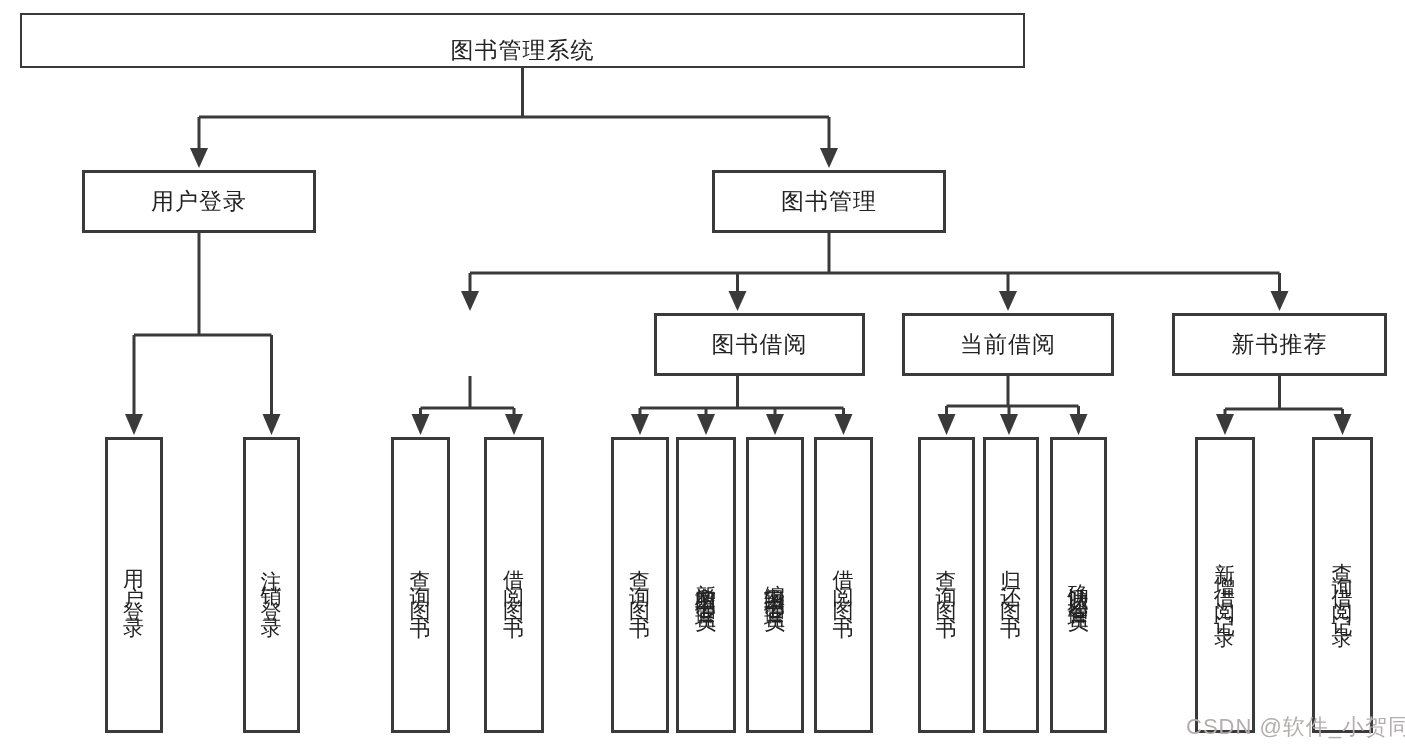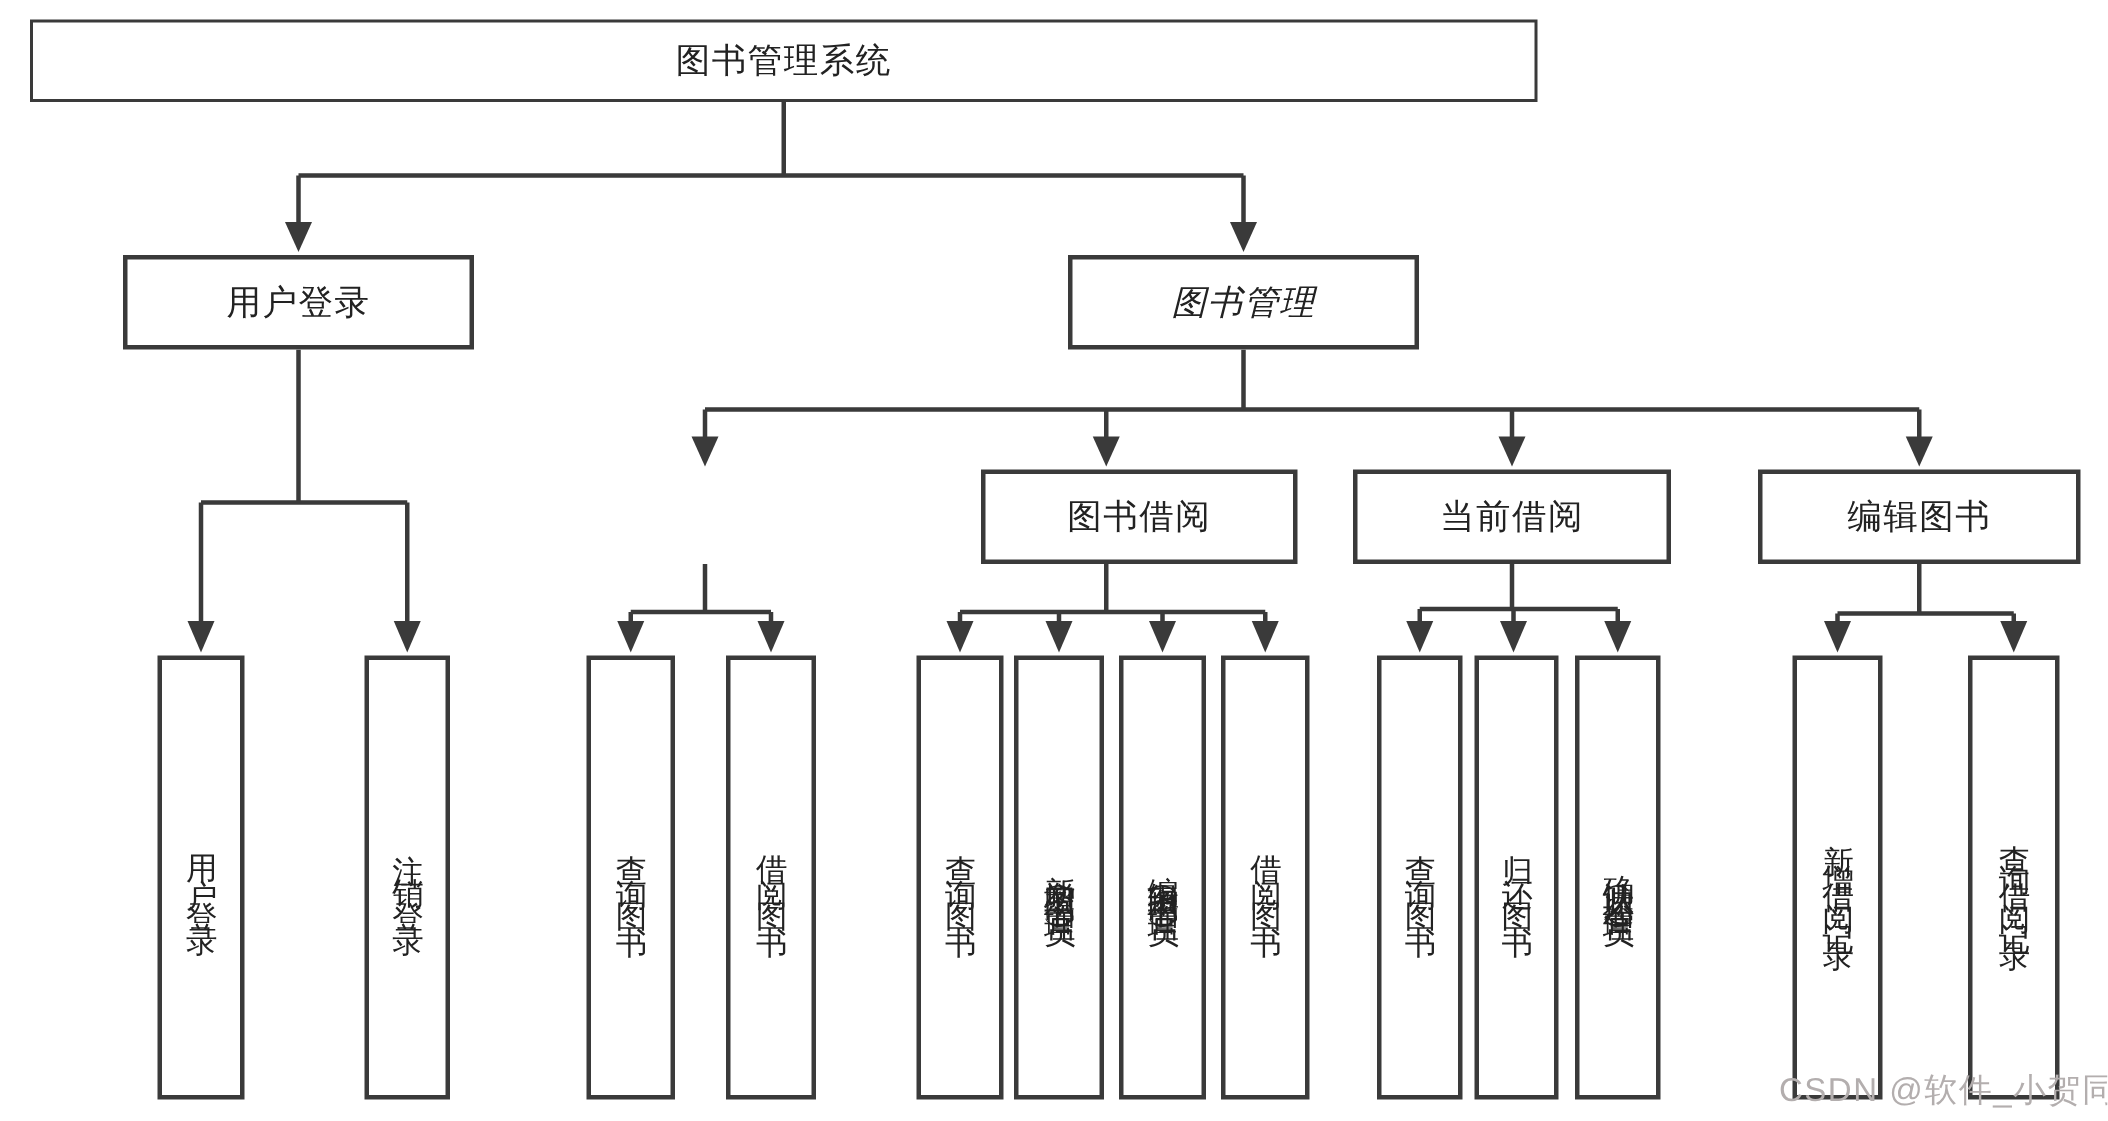--- a/index.html
+++ b/index.html
@@ -21,21 +21,21 @@
     position: absolute;
     box-sizing: border-box;
     background: #ffffff;
     border: 3px solid #3a3a3a;
     display: flex;
     align-items: center;
     justify-content: center;
     color: #222222;
   }
   .hnode { font-size: 23px; letter-spacing: 1px; }
-  .root  { border-width: 2px; }
+  .root  { border-width: 2px; align-items: flex-end; }
   .vnode { font-size: 21px; }
   .vnode .vtext {
     writing-mode: vertical-rl;
     line-height: 1.0;
     white-space: nowrap;
   }
   .sp-l .vtext { letter-spacing: 16px; }
   .sp-m .vtext { letter-spacing: 13px; }
   .sp-s .vtext { letter-spacing: 4px;  }
   .watermark {
@@ -93,32 +93,32 @@
     </g>
   </svg>
 
   <div class="node hnode root" style="left:20px; top:13px; width:1005px; height:55px;">
     <span>图书管理系统</span>
   </div>
 
   <div class="node hnode" style="left:82px; top:170px; width:234px; height:63px;">
     <span>用户登录</span>
   </div>
-  <div class="node hnode" style="left:712px; top:170px; width:234px; height:63px;font-style:italic;">
+  <div class="node hnode" style="left:712px; top:170px; width:234px; height:63px;">
     <span>图书管理</span>
   </div>
 
   <div class="node hnode" style="left:632px; top:313px; width:211px; height:63px;margin-left:22px;">
     <span>图书借阅</span>
   </div>
   <div class="node hnode" style="left:902px; top:313px; width:212px; height:63px;">
     <span>当前借阅</span>
   </div>
   <div class="node hnode" style="left:1172px; top:313px; width:215px; height:63px;">
-    <span>编辑图书</span>
+    <span>新书推荐</span>
   </div>
 
   <div class="node vnode sp-l" style="left:105px; top:437px; width:58px; height:296px;">
     <span class="vtext">用户登录</span>
   </div>
   <div class="node vnode sp-l" style="left:243px; top:437px; width:57px; height:296px;">
     <span class="vtext">注销登录</span>
   </div>
 
   <div class="node vnode sp-l" style="left:391px; top:437px; width:59px; height:296px;">

